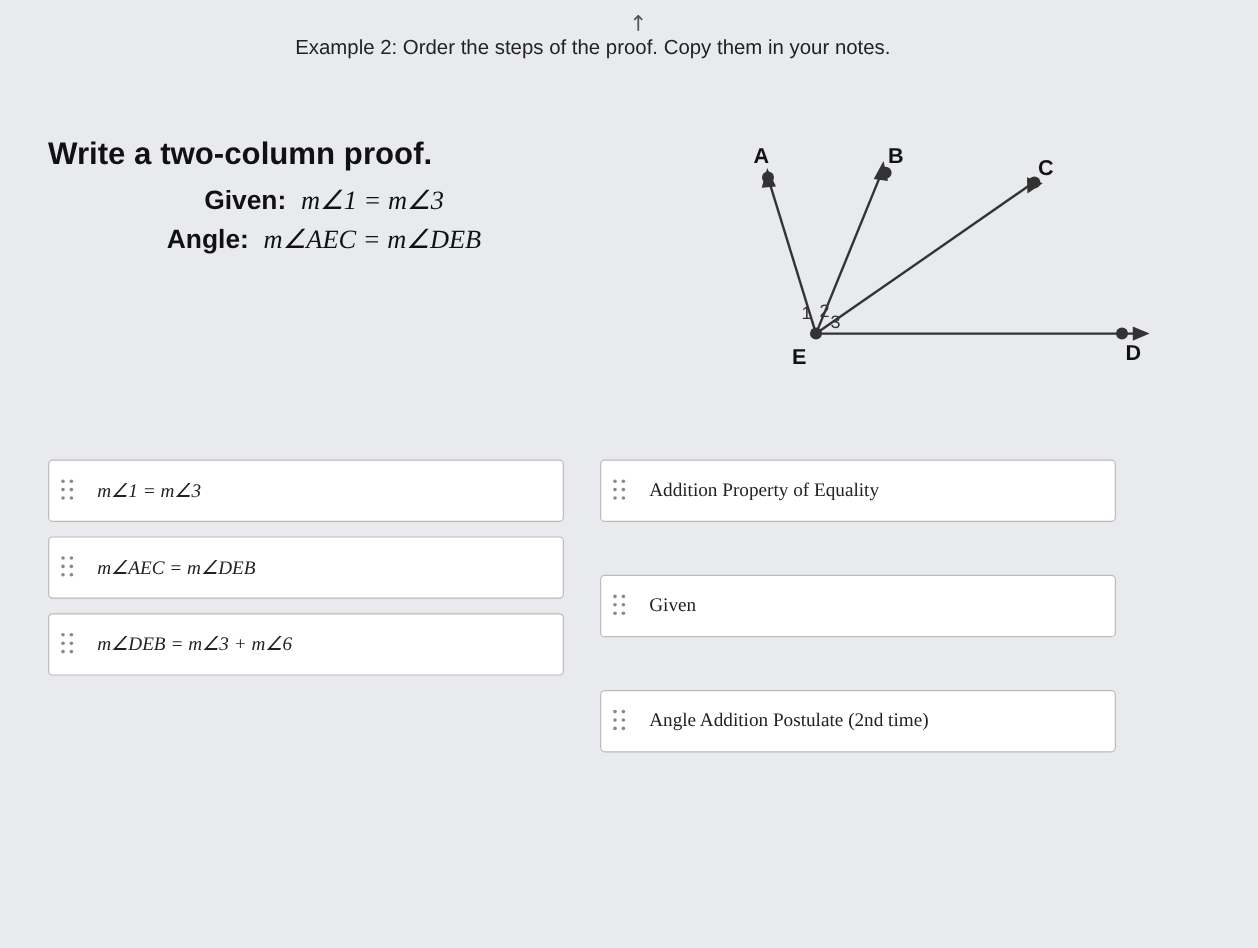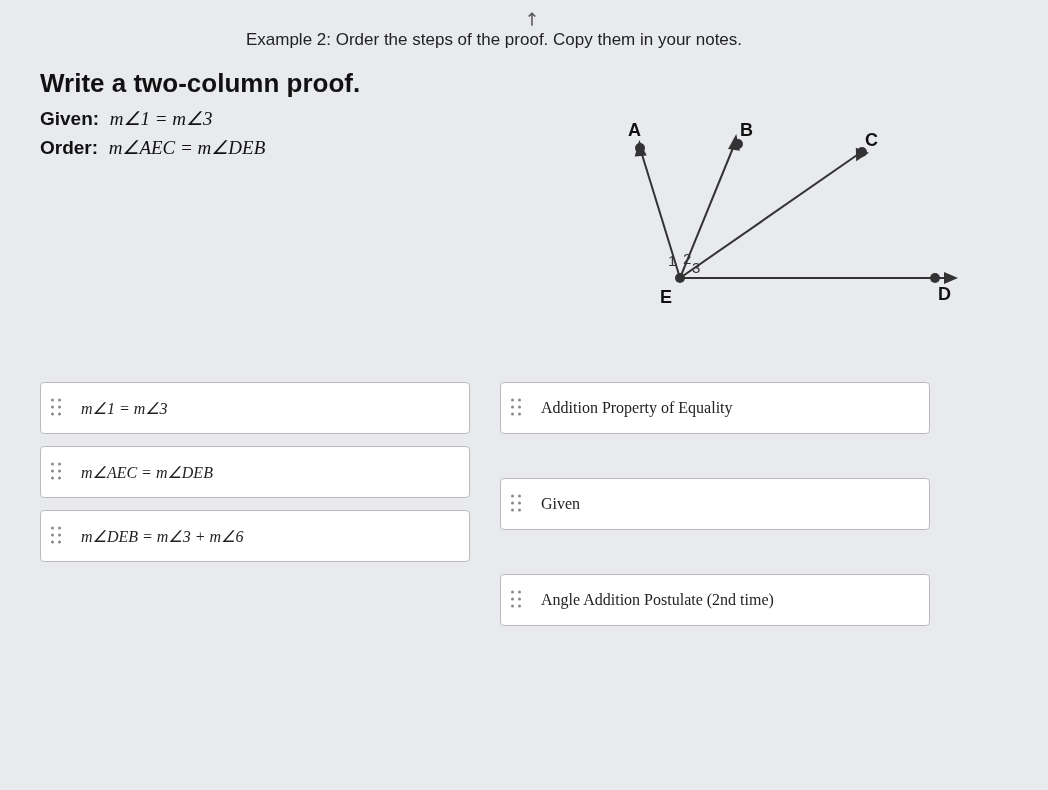--- a/index.html
+++ b/index.html
@@ -42,29 +42,31 @@
     .proof-header {
       margin-bottom: 20px;
     }
 
     .proof-header h2 {
       font-size: 26px;
       font-weight: bold;
       font-family: Arial, sans-serif;
       color: #111;
       margin-bottom: 6px;
+      margin-top: 45px;
     }
 
     .proof-header .given-line,
     .proof-header .prove-line {
-      font-size: 19px;
+      font-size: 22px;
       font-family: Arial, sans-serif;
       font-weight: bold;
       color: #111;
       line-height: 1.5;
+      text-align: center;
     }
 
     .math {
       font-style: italic;
       font-family: 'Times New Roman', Times, serif;
       font-weight: normal;
     }
 
     .diagram-area {
       flex: 0 0 480px;
@@ -163,21 +165,21 @@
   <div class="content-area">
 
     <div class="left-panel">
       <div class="proof-header">
         <h2>Write a two-column proof.</h2>
         <div class="given-line">
           <span>Given:</span>
           &nbsp;<span class="math">m∠1 = m∠3</span>
         </div>
         <div class="prove-line">
-          <span>Order:</span>
+          <span>Angle:</span>
           &nbsp;<span class="math">m∠AEC = m∠DEB</span>
         </div>
       </div>
     </div>
 
     <div class="diagram-area">
       <svg class="diagram-svg" viewBox="0 0 480 280">
 
         <line x1="160" y1="210" x2="120" y2="80" stroke="#333" stroke-width="2"></line>
 

